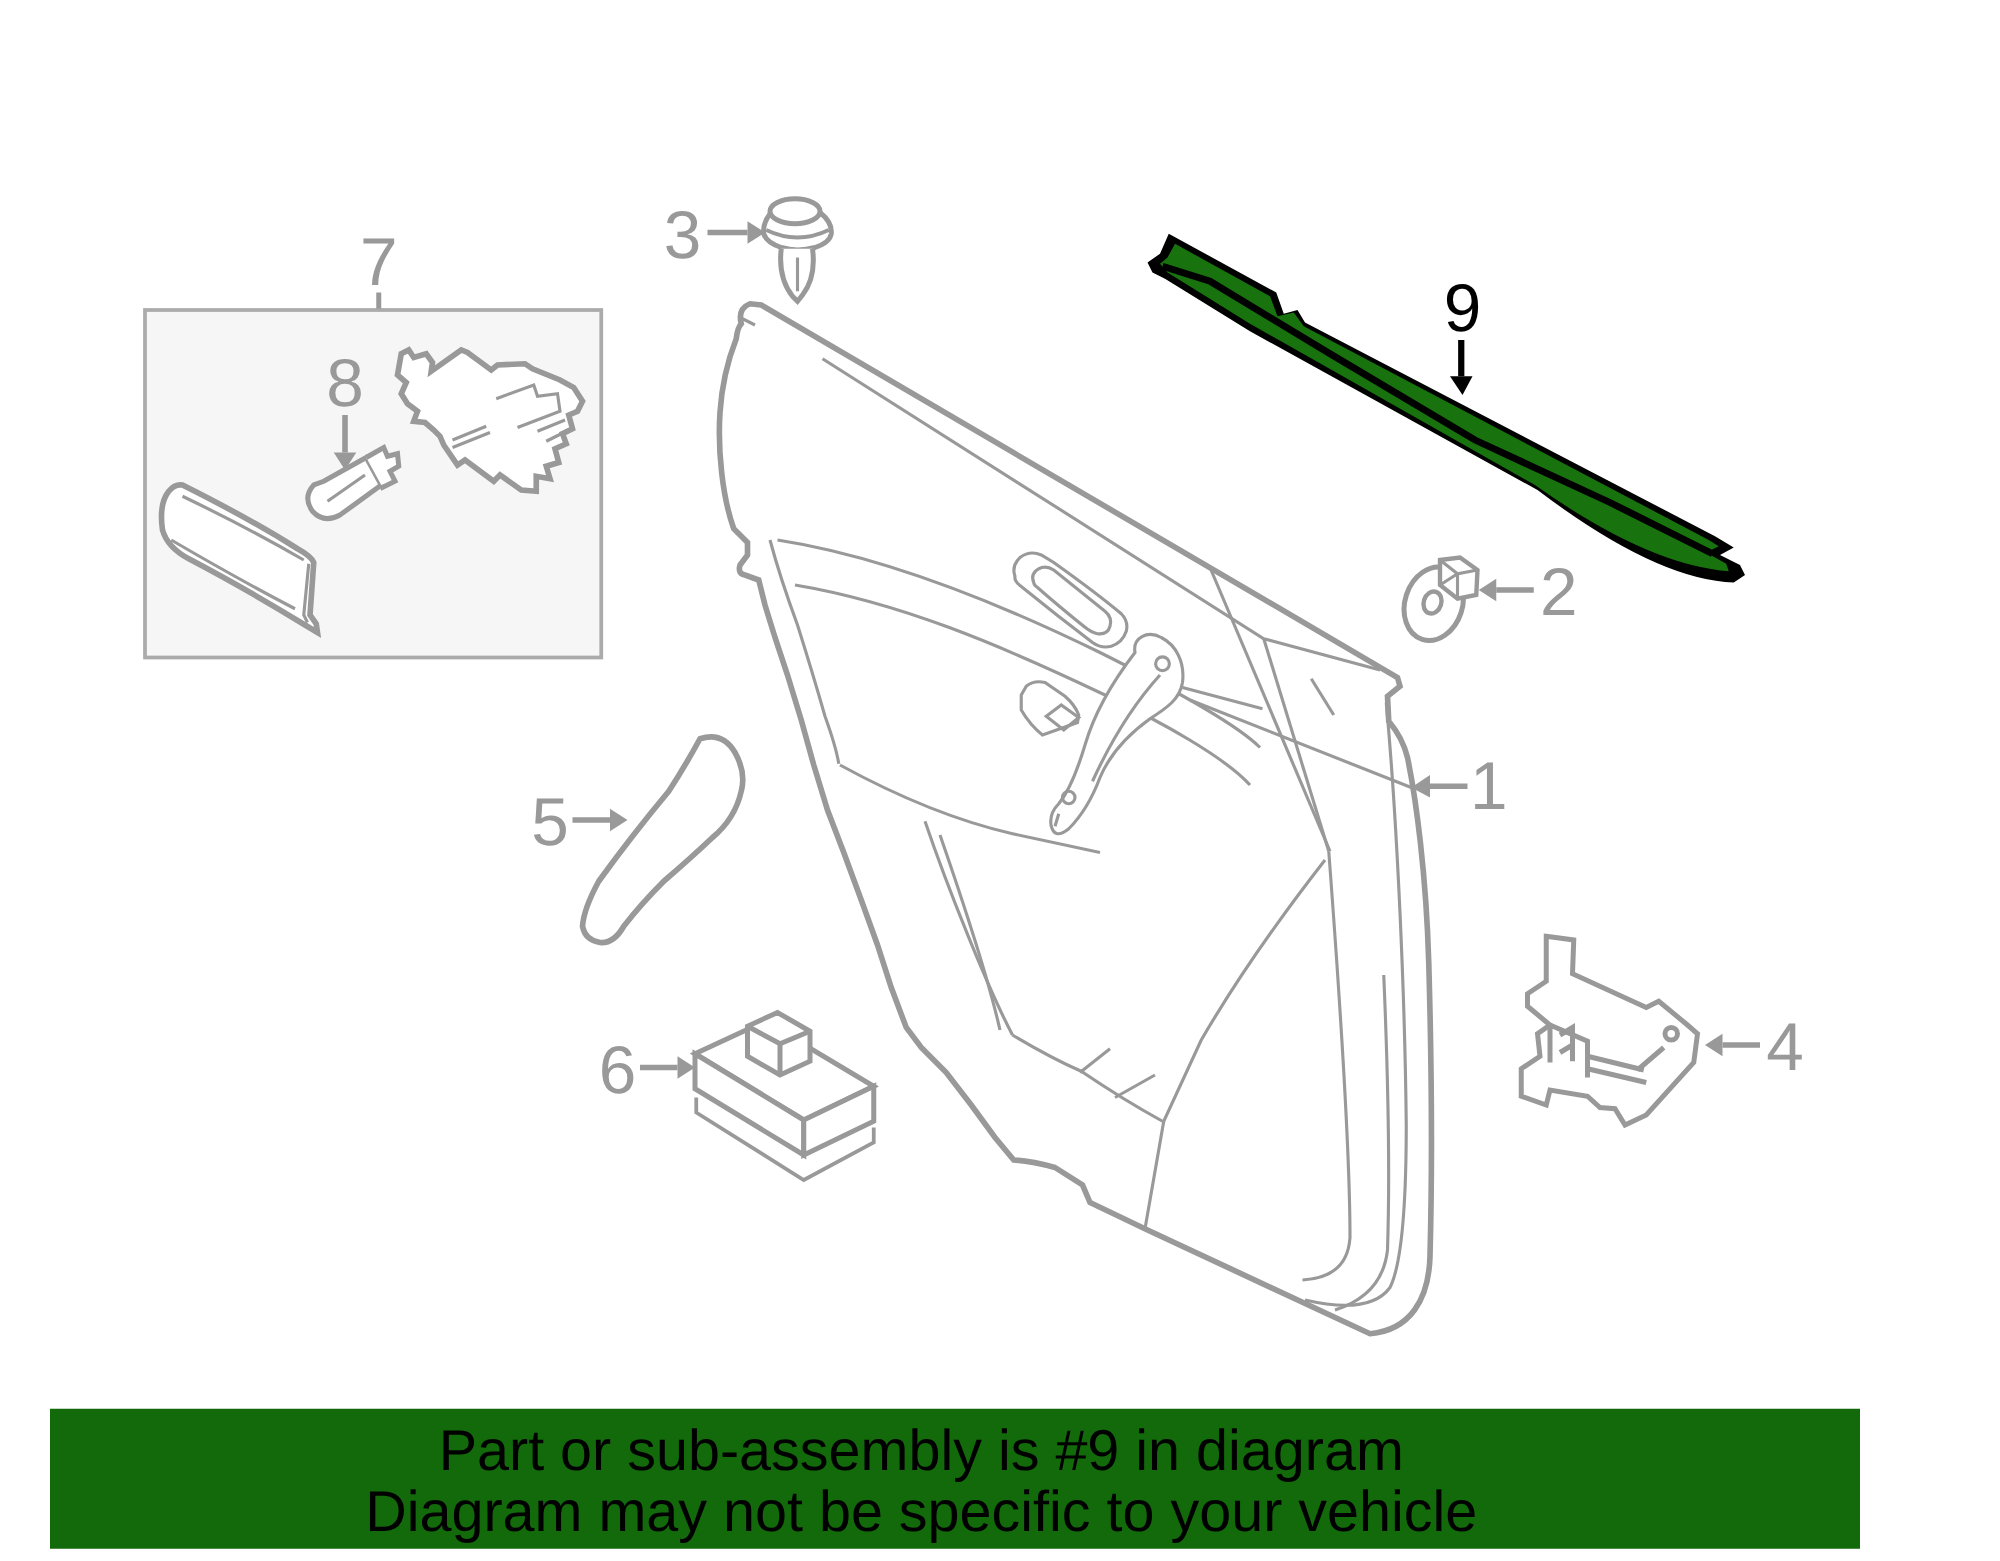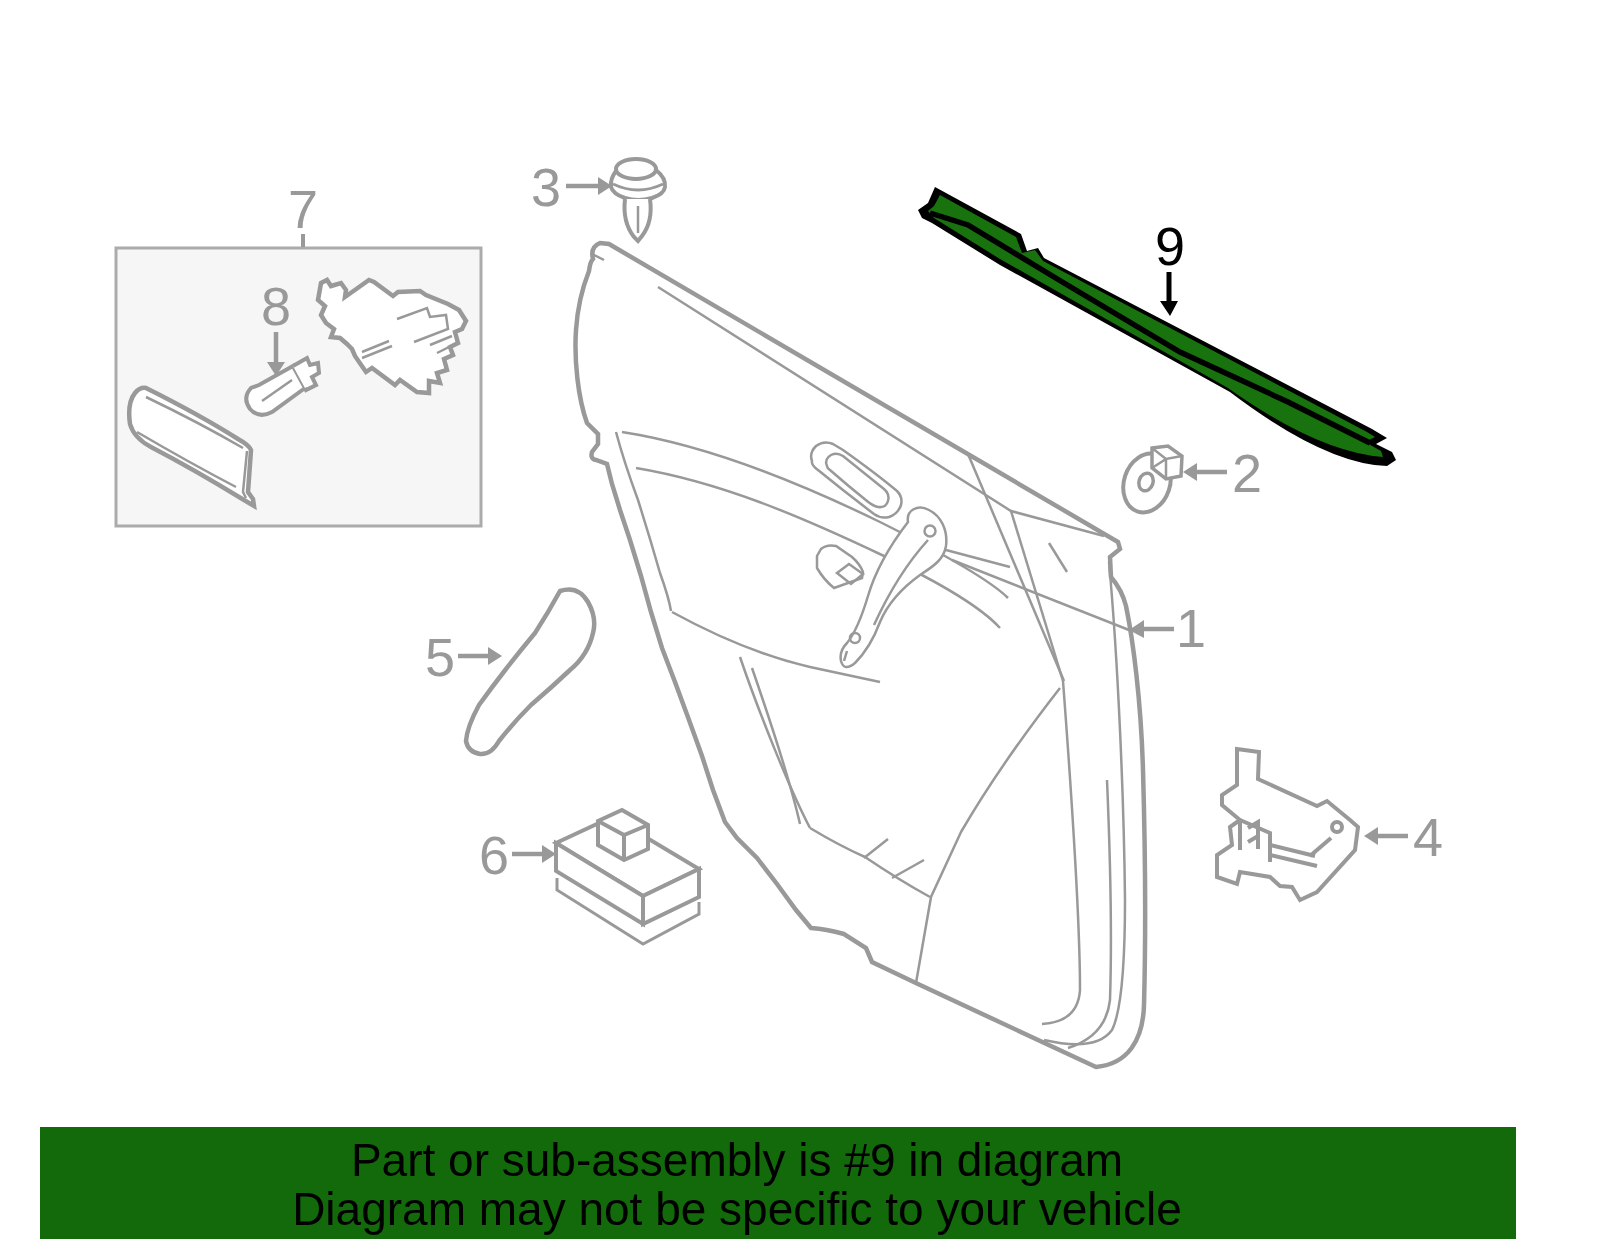--- a/index.html
+++ b/index.html
@@ -1,19 +1,19 @@
 <!DOCTYPE html>
 <html><head>
 <meta charset="utf-8">
 <style>
   html,body{margin:0;padding:0;background:#fff;}
   #page{position:relative;width:1600px;height:1249px;background:#fff;overflow:hidden;
         font-family:"Liberation Sans",sans-serif;}
   #banner{position:absolute;left:40px;top:1127px;width:1394px;height:108px;background:#136a0b;
-          padding-right:82px;padding-top:4px;
+          padding-right:54px;padding-top:4px;
           display:flex;flex-direction:column;justify-content:center;align-items:center;
           color:#000;font-size:46px;line-height:49px;}
   svg{position:absolute;left:0;top:0;}
   text{font-family:"Liberation Sans",sans-serif;}
 </style>
 </head>
 <body>
 <div id="page">
 <svg width="1600" height="1249" viewBox="0 0 1600 1249">
 

